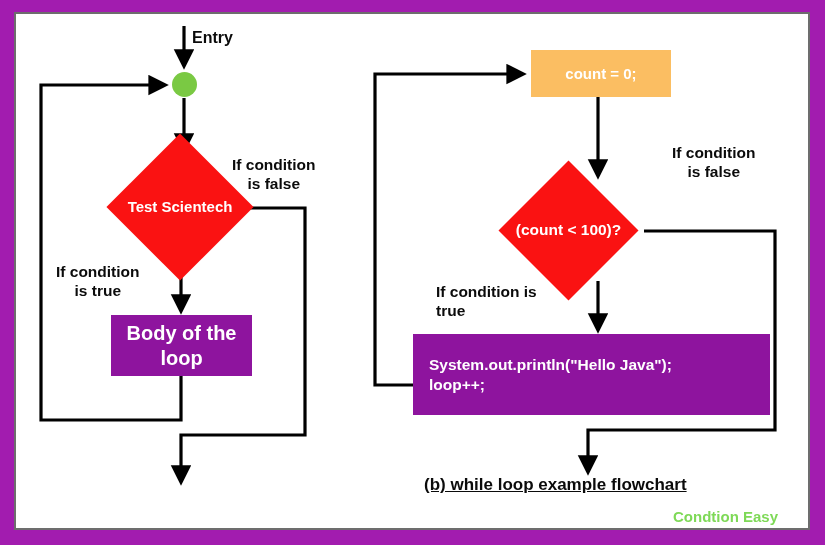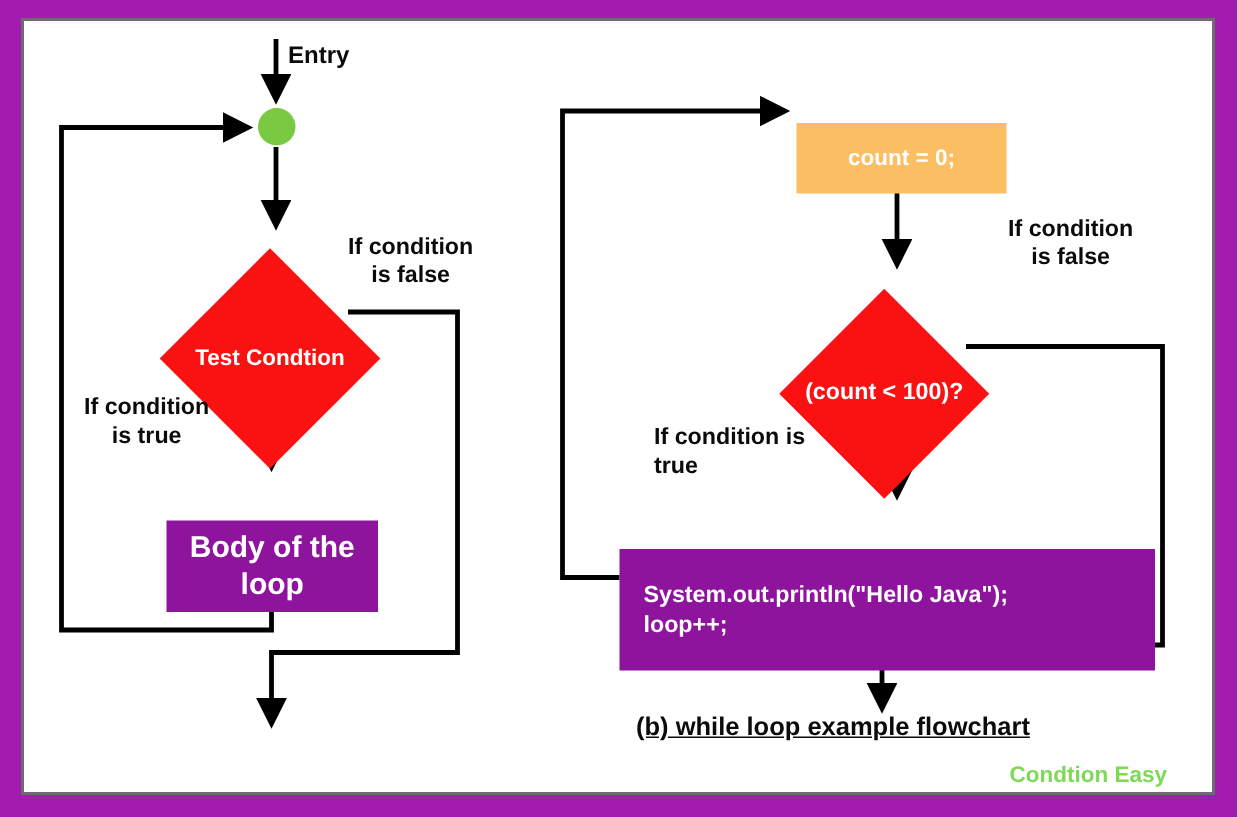--- a/index.html
+++ b/index.html
@@ -36,21 +36,20 @@
     height: 545px;
     pointer-events: none;
   }
   .node {
     position: absolute;
     box-sizing: border-box;
     display: flex;
     align-items: center;
     justify-content: center;
     text-align: center;
-    margin-top: 32px;
   }
   .proc {
     background: #8e149e;
     color: #ffffff;
     font-weight: bold;
     font-size: 15.5px;
     line-height: 1.25;
   }
   .proc-a {
     left: 111px;
@@ -104,21 +103,21 @@
     white-space: nowrap;
   }
   .diamond-a {
     left: 128px;
     top: 155px;
     width: 104px;
     height: 104px;
   }
   .diamond-a .diamond-label { font-size: 15px; }
   .diamond-b {
-    left: 540px;
+    left: 519px;
     top: 181px;
     width: 99px;
     height: 99px;
   }
   .diamond-b .diamond-label { font-size: 15.5px; }
   .dot {
     position: absolute;
     left: 172px;
     top: 72px;
     width: 25px;
@@ -194,21 +193,21 @@
     </g>
   </svg>
 
   <div class="lbl lbl-entry">Entry</div>
 
   <div class="dot"></div>
 
   <div class="node diamond-wrap diamond-a">
     <div class="diamond-shape"></div>
     <div class="diamond-label">Test
-Condtion</div>
+Scientech</div>
   </div>
 
   <div class="lbl lbl-a-false">If condition
 is false</div>
 
   <div class="lbl lbl-a-true">If condition
 is true</div>
 
   <div class="node proc proc-a">
     <span>Body of

